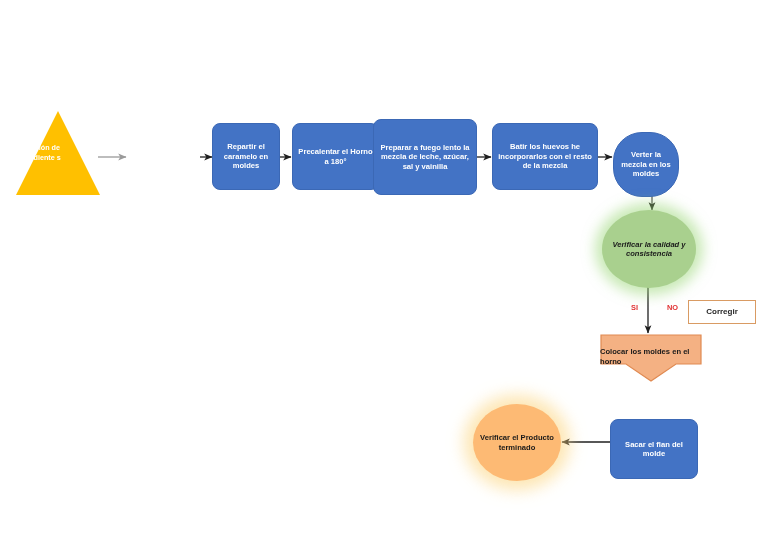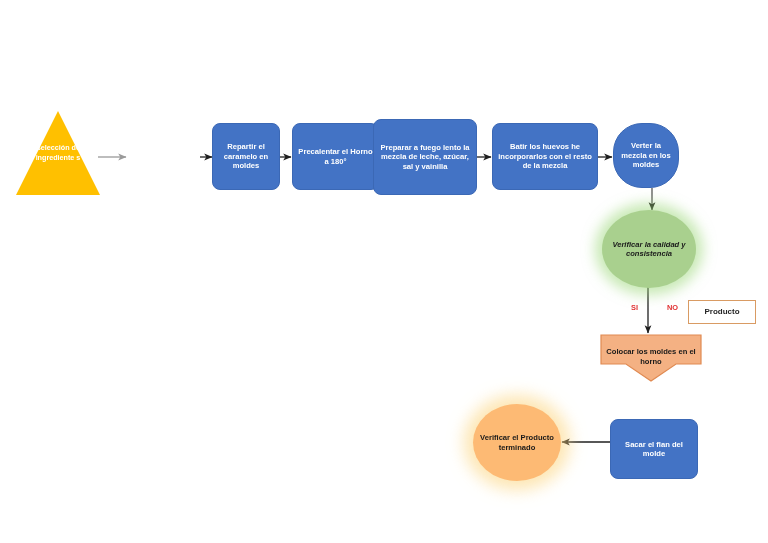--- a/index.html
+++ b/index.html
@@ -49,21 +49,21 @@
     height: 100%;
   }
   .tri-label {
     position: absolute;
     left: 0;
     right: 0;
     top: 38%;
     color: #ffffff;
     font-weight: bold;
     font-size: 7.2px;
-    text-align: center;
+    text-align: left;
     line-height: 1.45;
     pointer-events: none;
   }
   
   .circle-green {
     border-radius: 50%;
     background: #A9D08E;
     color: #1a1a1a;
     font-weight: bold;
     font-size: 7.6px;
@@ -87,21 +87,21 @@
   .arrow-box svg {
     position: absolute;
     left: 0;
     top: 0;
   }
   .arrow-box .ab-label {
     position: absolute;
     left: 0;
     right: 0;
     top: 13px;
-    text-align: center;
+    text-align: left;
     color: #1a1a1a;
     font-weight: bold;
     font-size: 7.6px;
     line-height: 1.3;
     pointer-events: none;
   }
   
   .plain-box {
     background: #ffffff;
     border: 1px solid #D99B63;
@@ -180,33 +180,33 @@
   </div>
 
   <div class="node proc" style="left:373px; top:119px; width:104px; height:76px;align-items:center;">
     <span>Preparar a fuego lento la mezcla de leche, azúcar, sal y vainilla</span>
   </div>
 
   <div class="node proc" style="left:492px; top:123px; width:106px; height:67px;">
     <span>Batir los huevos he incorporarlos con el resto de la mezcla</span>
   </div>
 
-  <div class="node proc" style="left:613px; top:123px; width:66px; height:65px;border-radius:29px;">
+  <div class="node proc" style="left:613px; top:132px; width:66px; height:65px;border-radius:29px;">
     <span>Verter la mezcla en los moldes</span>
   </div>
 
   <div class="node circle-green" style="left:602px; top:210px; width:94px; height:78px;font-style:italic;">
     <span>Verificar la calidad y consistencia</span>
   </div>
 
   <div class="branch-label" style="left:616px; top:303px; width:22px;">SI</div>
   <div class="branch-label" style="left:656px; top:303px; width:22px;">NO</div>
 
   <div class="node plain-box" style="left:688px; top:300px; width:68px; height:24px;">
-    <span>Producto</span>
+    <span>Corregir</span>
   </div>
 
   <div class="arrow-box" style="left:600px; top:334px; width:102px; height:48px;">
     <svg width="102" height="48" viewBox="0 0 102 48">
       <polygon points="1,1 101,1 101,30 76,30 51,47 26,30 1,30" fill="#F4B183" stroke="#E08A52" stroke-width="1.2"></polygon>
     </svg>
     <div class="ab-label">Colocar los moldes en el horno</div>
   </div>
 
   <div class="node proc" style="left:610px; top:419px; width:88px; height:60px;">

